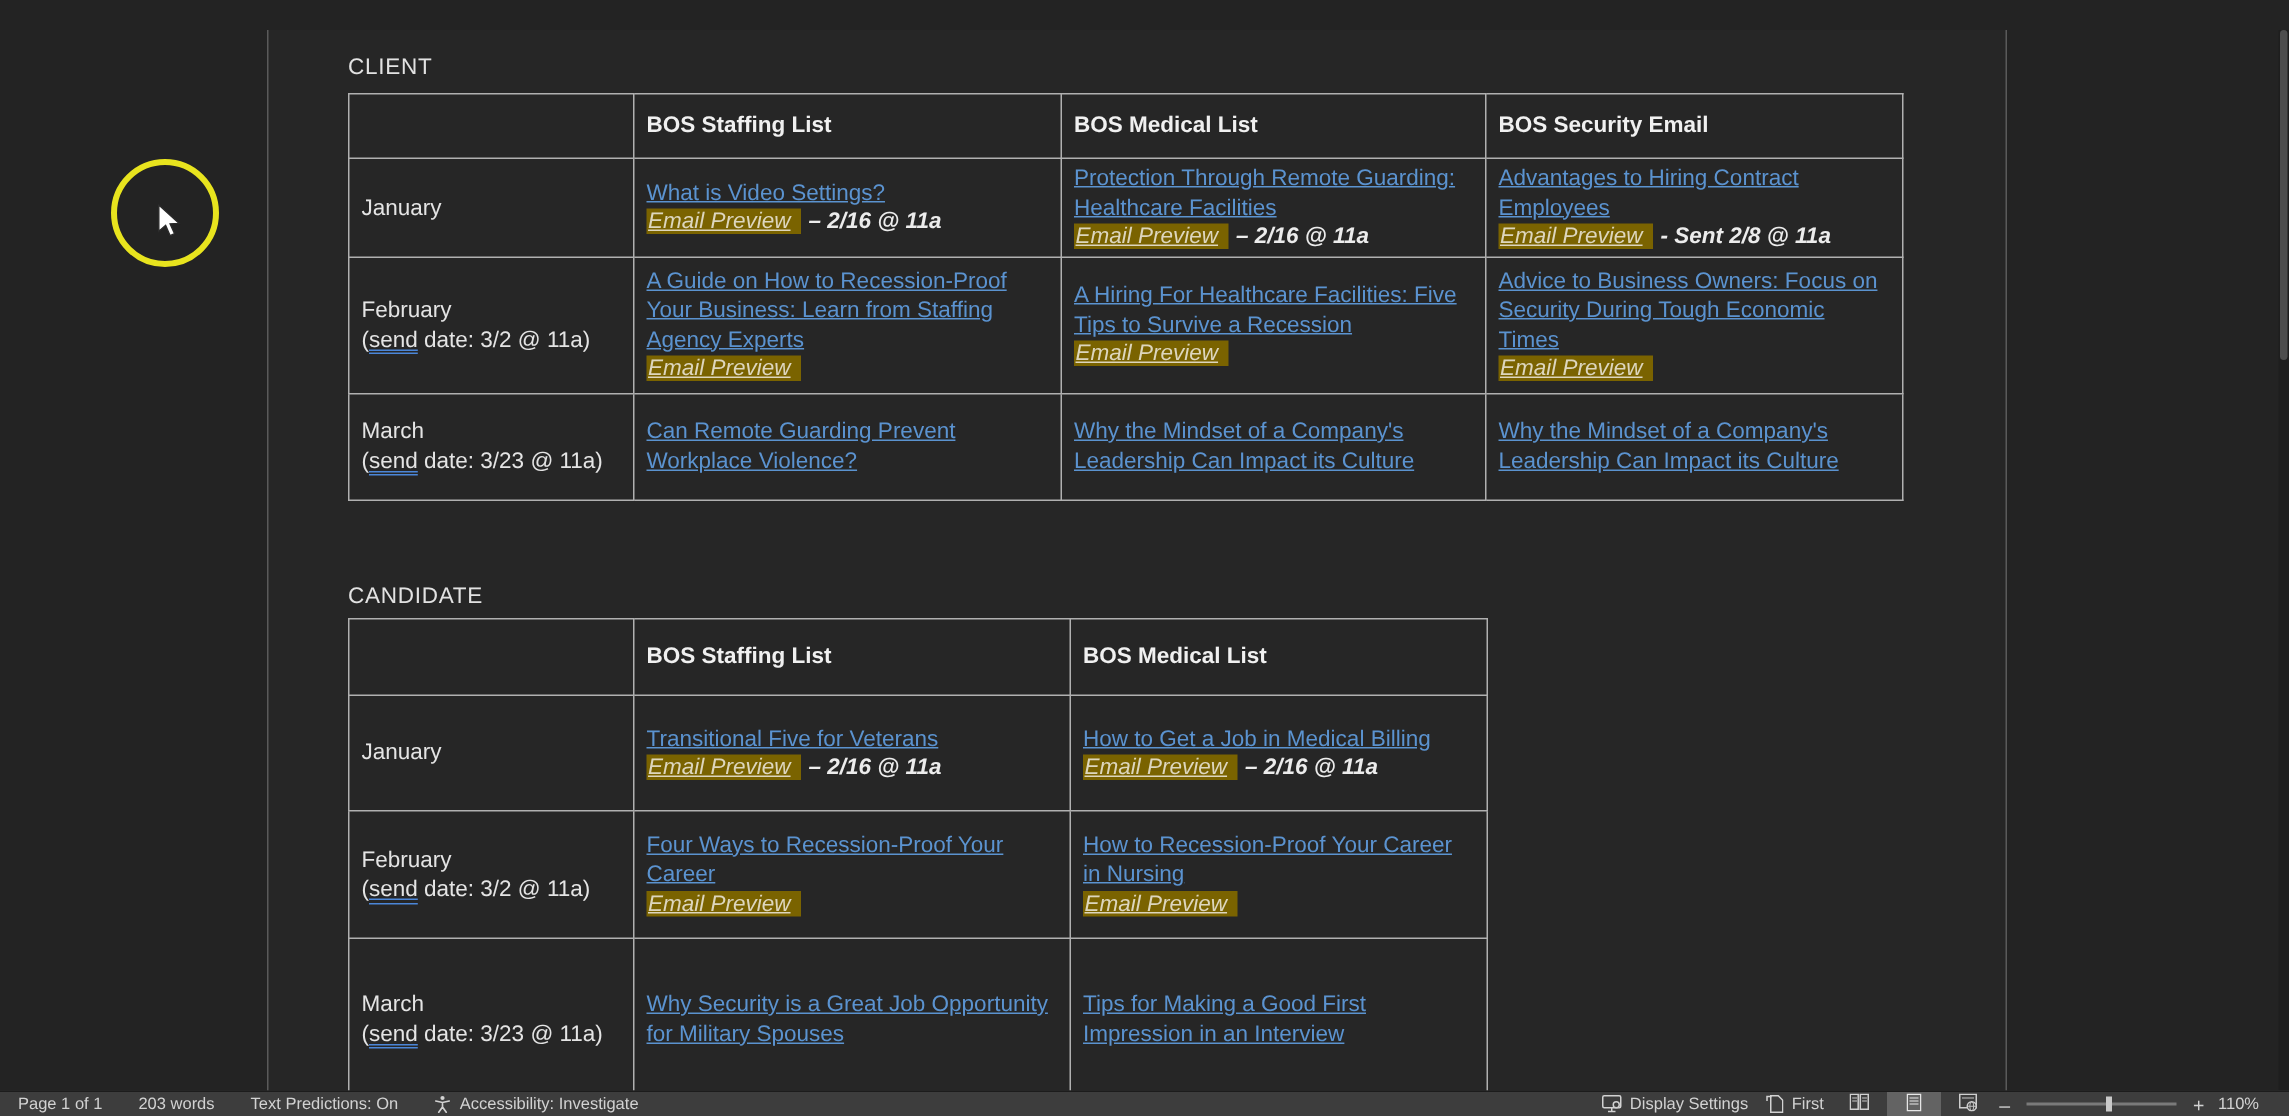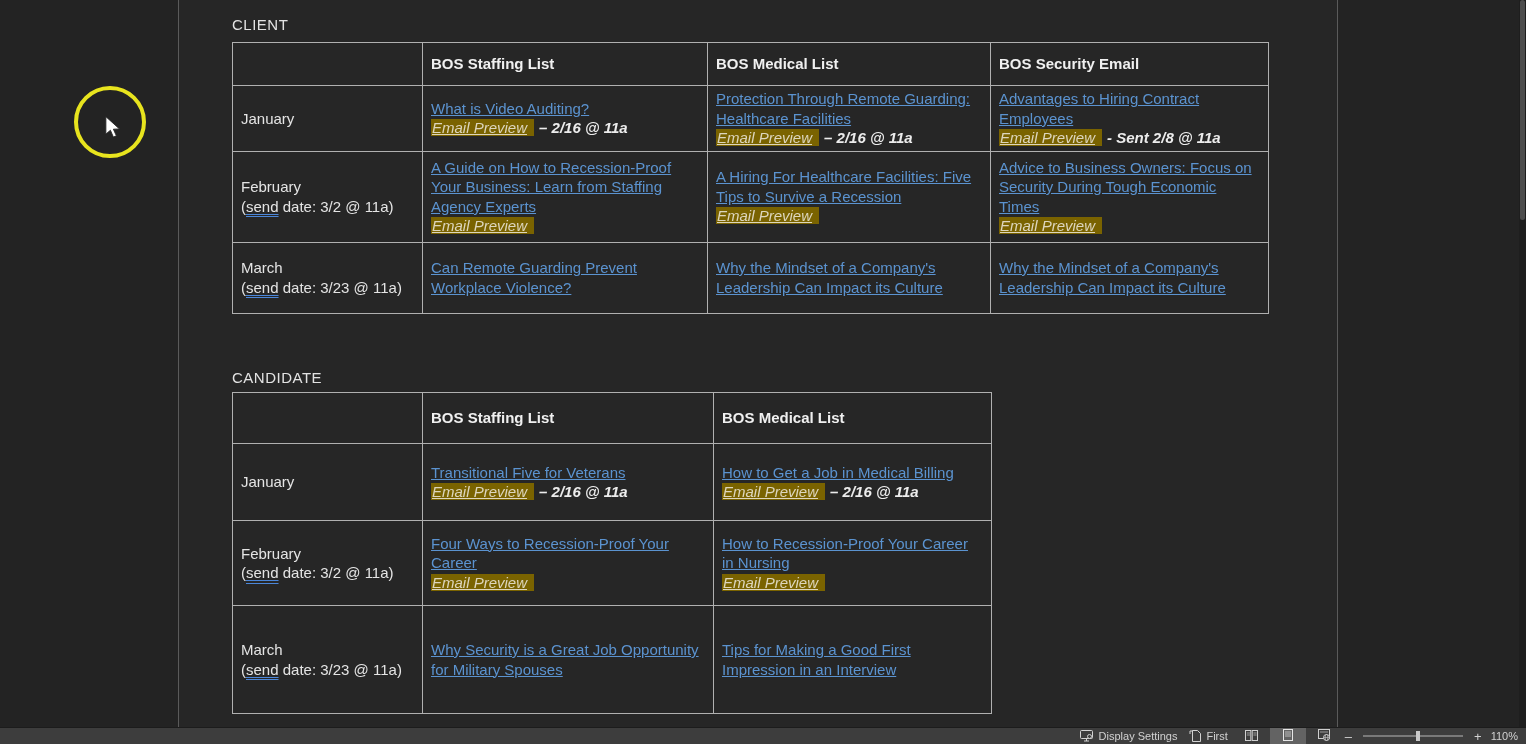--- a/index.html
+++ b/index.html
@@ -2,21 +2,21 @@
 <html style="--link: #5b93d0; --highlight: #7a6300; --click-indicator: #e8e41e; --page-bg: #262626; --canvas-bg: #232323;"><head>
 <meta charset="utf-8">
 <style>
   :root{
     --link:#5b93d0; --highlight:#7a6300; --click-indicator:#e8e41e;
     --page-bg:#262626; --canvas-bg:#232323;
   }
   *{margin:0;padding:0;box-sizing:border-box;}
   html,body{width:1526px;height:744px;overflow:hidden;background:var(--canvas-bg);
     font-family:"Liberation Sans",sans-serif;}
-  .canvas{position:absolute;inset:0;background:var(--canvas-bg);}
+  .canvas{position:absolute;inset:0;background:var(--canvas-bg);margin-top:20px;}
   .page{position:absolute;left:178px;top:0;width:1160px;height:727px;
     background:var(--page-bg);border-left:1px solid #5a5a5a;border-right:1px solid #5a5a5a;}
   .scrollbar{position:absolute;right:0;top:0;width:7px;height:727px;background:#1e1e1e;}
   .scroll-thumb{position:absolute;top:0;left:1px;width:5px;height:220px;background:#4d4d4d;border-radius:3px;}
 
   .section-title{position:absolute;left:53px;font-size:15px;color:#e2e2e2;letter-spacing:.5px;}
   .doc-table{position:absolute;left:53px;border-collapse:collapse;table-layout:fixed;}
   .doc-table td{border:1px solid #b0b0b0;vertical-align:middle;padding:3px 8px;
     color:#e4e4e4;font-size:15px;line-height:19.5px;}
   .doc-table td.hdr{font-weight:bold;color:#f0f0f0;}
@@ -31,21 +31,21 @@
 
   .click-ring{position:absolute;left:74px;top:86px;width:72px;height:72px;
     border:4px solid var(--click-indicator);border-radius:50%;}
   .cursor{position:absolute;left:104px;top:116px;}
 
   .status-bar{position:absolute;left:0;top:727px;width:1526px;height:17px;background:#3d3d3d;
     border-top:1px solid #1c1c1c;display:flex;align-items:center;font-size:11px;color:#d2d2d2;}
   .sb-item{display:flex;align-items:center;height:17px;padding:0 6px;cursor:pointer;white-space:nowrap;}
   .sb-left{display:flex;align-items:center;padding-left:6px;}
   .sb-left .sb-item{margin-right:12px;}
-  .sb-right{margin-left:auto;display:flex;align-items:center;padding-right:0;}
+  .sb-right{margin-left:auto;display:flex;align-items:center;padding-right:12px;}
   .sb-icon{display:inline-block;margin-right:5px;line-height:0;}
   .view-btn{width:36px;height:17px;display:flex;align-items:center;justify-content:center;cursor:pointer;}
   .view-btn.selected{background:#636363;}
   .zoom-track{position:relative;width:100px;height:2px;background:#7a7a7a;margin:0 8px;cursor:pointer;}
   .zoom-thumb{position:absolute;left:53px;top:-4px;width:4px;height:10px;background:#c9c9c9;}
   .zoom-btn{font-size:13px;color:#d2d2d2;padding:0 3px;cursor:pointer;}
   .zoom-pct{margin:0 8px 0 6px;cursor:pointer;}
 </style>
 </head>
 <body>
@@ -68,21 +68,21 @@
         <td class="hdr"></td>
         <td class="hdr">BOS Staffing List</td>
         <td class="hdr">BOS Medical List</td>
         <td class="hdr">BOS Security Email</td>
       </tr>
       <tr style="height:60px">
         <td>
           <span class="month-name">January</span>
         </td>
         <td>
-          <div><span class="hlink">What is Video Auditing?</span></div>
+          <div><span class="hlink">What is Video Settings?</span></div>
           <div class="ep-line"><span class="ep">Email Preview</span><span class="sfx">– 2/16 @ 11a</span></div>
         </td>
         <td>
           <div><span class="hlink">Protection Through Remote Guarding: Healthcare Facilities</span></div>
           <div class="ep-line"><span class="ep">Email Preview</span><span class="sfx">– 2/16 @ 11a</span></div>
         </td>
         <td>
           <div><span class="hlink">Advantages to Hiring Contract Employees</span></div>
           <div class="ep-line"><span class="ep">Email Preview</span><span class="sfx">- Sent 2/8 @ 11a</span></div>
         </td>
@@ -184,20 +184,40 @@
   <svg class="cursor" width="18" height="22" viewBox="0 0 12 17">
     <polygon points="0.5,0.5 0.5,14 4,11 6.3,16.3 8.6,15.3 6.3,10.2 11,10" fill="#ffffff" stroke="#2a2a2a" stroke-width="0.7"></polygon>
   </svg>
 
   <div class="scrollbar">
     <div class="scroll-thumb"></div>
   </div>
 </div>
 
 <div class="status-bar">
+  <div class="sb-left">
+    <div class="sb-item">
+      <span>Page 1 of 1</span>
+    </div>
+    <div class="sb-item">
+      <span>203 words</span>
+    </div>
+    <div class="sb-item">
+      <span>Text Predictions: On</span>
+    </div>
+    <div class="sb-item">
+      <span class="sb-icon">
+        <svg width="12" height="12" viewBox="0 0 12 12">
+            <circle cx="6" cy="2" r="1.4" fill="#d2d2d2"></circle>
+            <path d="M1.5 4 L6 5 L10.5 4 M6 5 L6 8 M6 8 L3.5 11.5 M6 8 L8.5 11.5" stroke="#d2d2d2" stroke-width="1.1" fill="none" stroke-linecap="round"></path>
+          </svg>
+      </span>
+      <span>Accessibility: Investigate</span>
+    </div>
+  </div>
 
   <div class="sb-right">
     <div class="sb-item">
       <span class="sb-icon">
         <svg width="14" height="12" viewBox="0 0 14 12">
             <rect x="0.5" y="0.5" width="12" height="8" rx="1" fill="none" stroke="#d2d2d2"></rect>
             <line x1="4" y1="11" x2="9" y2="11" stroke="#d2d2d2"></line>
             <line x1="6.5" y1="8.5" x2="6.5" y2="11" stroke="#d2d2d2"></line>
             <circle cx="9.5" cy="6.5" r="2" fill="#3d3d3d" stroke="#d2d2d2"></circle>
           </svg>

